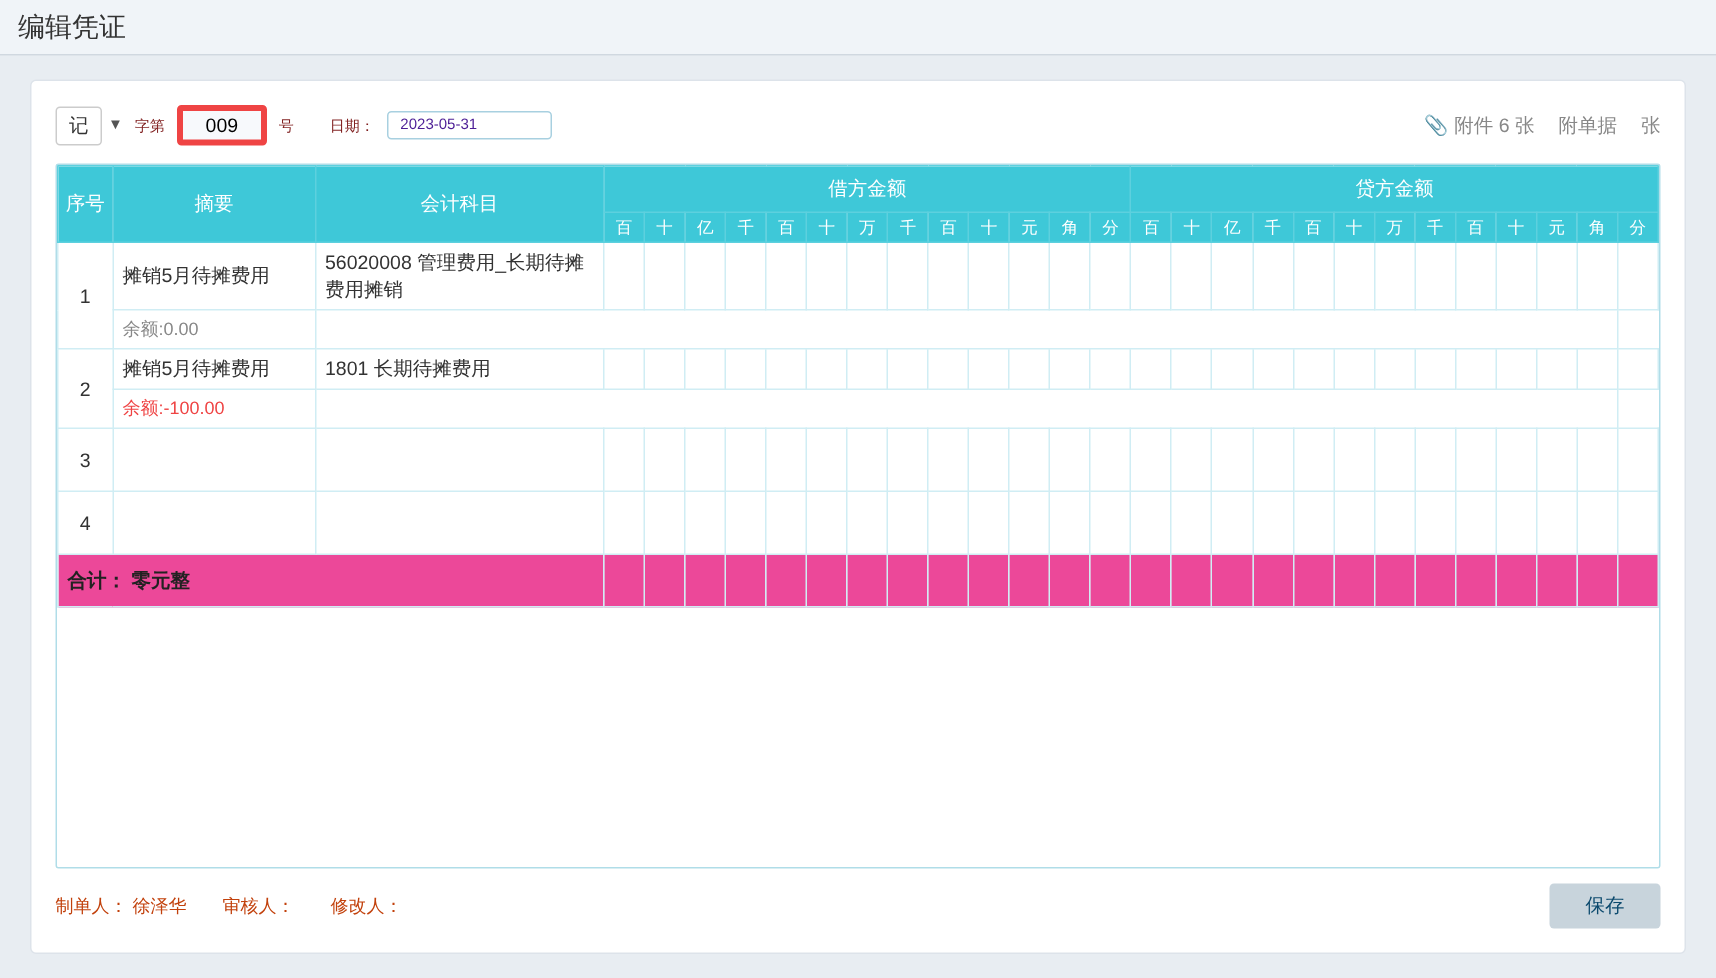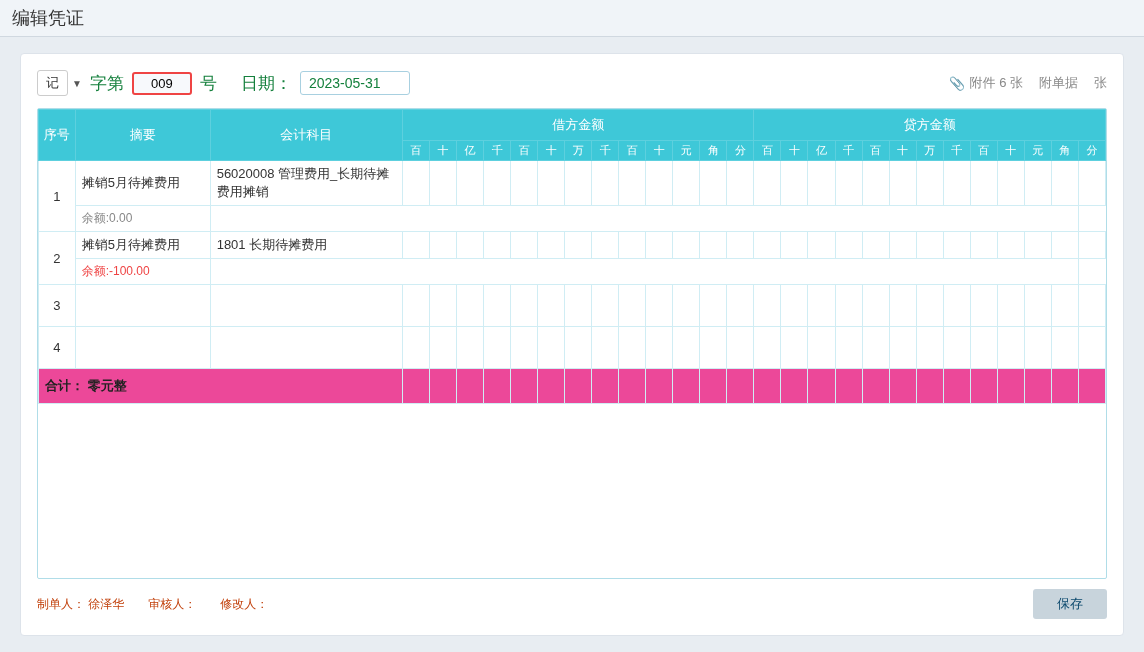--- a/index.html
+++ b/index.html
@@ -78,38 +78,38 @@
     .ji-btn {
       background: #fff;
       border: 1px solid #ccc;
       border-radius: 3px;
       padding: 3px 8px;
       cursor: pointer;
       font-size: 13px;
       color: #333;
     }
     .label-text {
-      color: #15803d;
-      font-size: 17px;
+      color: #7f1d1d;
+      font-size: 10px;
     }
     .number-input {
-      border: 2px solid #ef4444;
+      border: 4px solid #ef4444;
       border-radius: 3px;
       padding: 2px 6px;
       width: 60px;
       font-size: 13px;
       text-align: center;
       background: #f7f9fc;
     }
     .date-input {
       border: 1px solid #a8d0e0;
       border-radius: 3px;
       padding: 3px 8px;
-      font-size: 14px;
-      color: #15803d;
+      font-size: 10px;
+      color: #4c1d95;
       background: #fff;
       width: 110px;
     }
     .attachments-area {
       margin-left: auto;
       display: flex;
       align-items: center;
       gap: 16px;
       color: #888;
       font-size: 13px;

